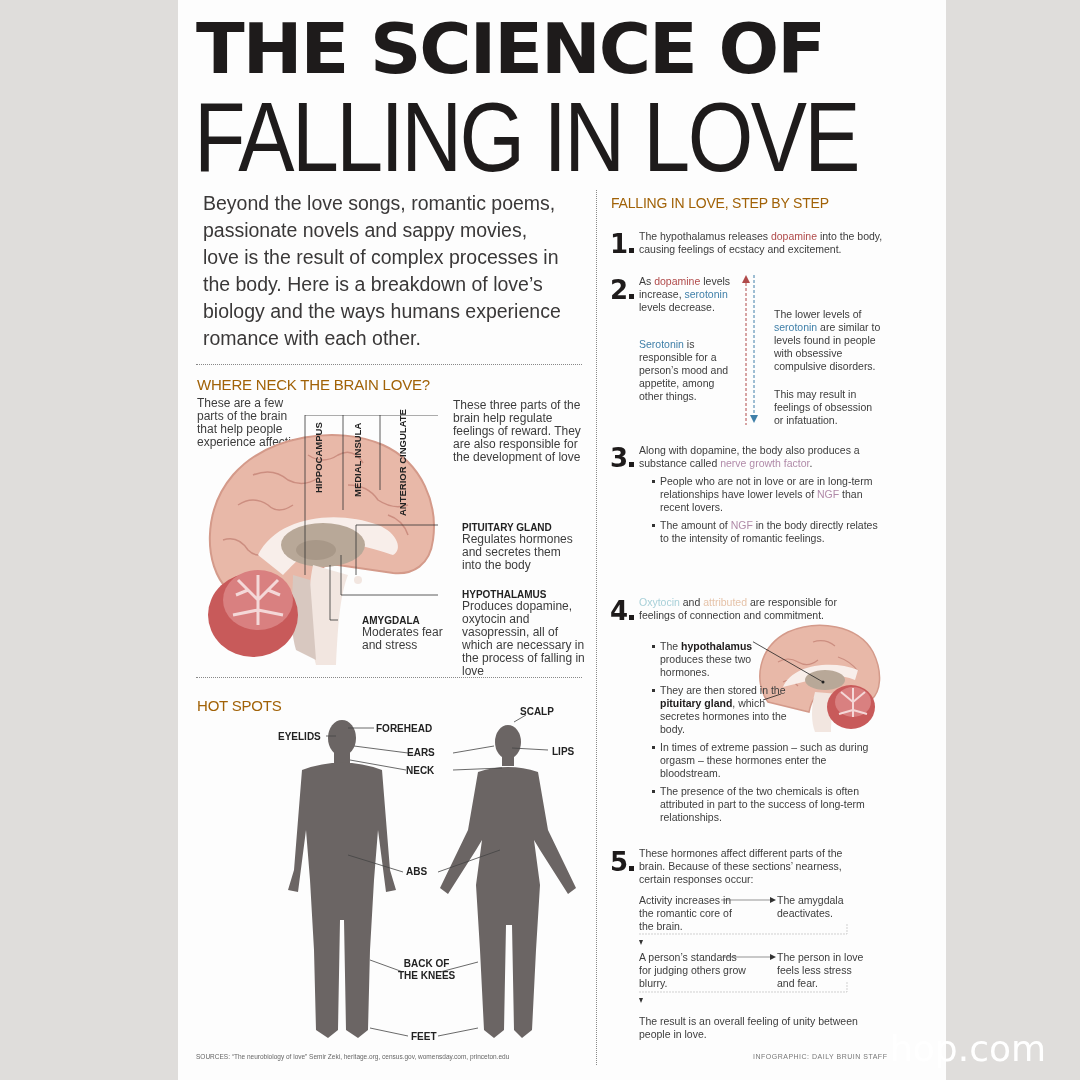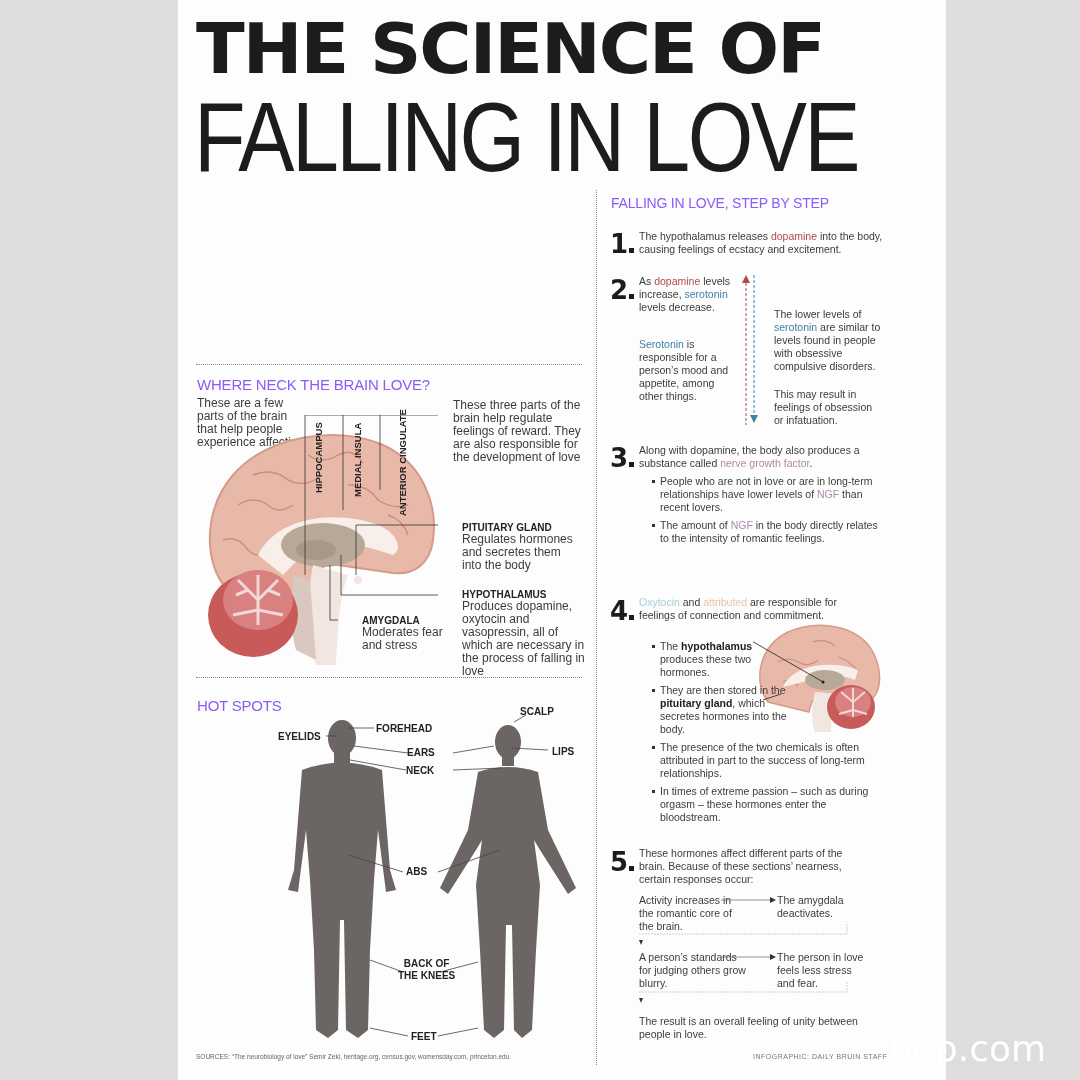--- a/index.html
+++ b/index.html
@@ -9,21 +9,21 @@
   .abs { position: absolute; }
 
   .title1 { left: 18px; top: 14px; font-family: "DejaVu Sans", sans-serif; font-weight: 900; font-size: 70px; letter-spacing: -2px; color: #1e1b1b; line-height: 1; white-space: nowrap; transform: scaleX(1.02); transform-origin: left; }
   .title2 { left: 16px; top: 88px; font-family: "Liberation Sans", sans-serif; font-weight: 400; font-size: 98px; letter-spacing: -3px; color: #1e1b1b; line-height: 1; white-space: nowrap; transform: scaleX(0.86); transform-origin: left; }
 
   .intro { left: 25px; top: 190px; width: 360px; font-size: 19.5px; line-height: 27px; color: #3a3838; }
 
   .vdivider { left: 418px; top: 190px; width: 0; height: 875px; border-left: 1px dotted #888; }
   .hsep { height: 0; border-top: 1px dotted #888; }
 
-  .sec-head { color: #8b5cf6; font-size: 15px; letter-spacing: -0.2px; white-space: nowrap; }
+  .sec-head { color: #a16207; font-size: 15px; letter-spacing: -0.2px; white-space: nowrap; }
   .small { font-size: 12px; line-height: 13px; color: #3c3c3c; }
   .lbl { font-weight: 700; font-size: 10px; color: #222; white-space: nowrap; }
   .vlbl { font-weight: 700; font-size: 9.5px; color: #222; white-space: nowrap; transform: rotate(-90deg); transform-origin: left top; }
 
   .step-num { font-family: "DejaVu Sans", sans-serif; font-weight: 900; font-size: 26px; color: #1e1b1b; line-height: 1; }
   .step-num .dot { display:inline-block; width:5px; height:5px; background:#1e1b1b; margin-left:1px; }
   .step-text { font-size: 10.5px; line-height: 13px; color: #3c3c3c; }
   .bullets { list-style: none; }
   .bullets li { position: relative; padding-left: 8px; margin-bottom: 5px; font-size: 10.5px; line-height: 13px; color: #3c3c3c; }
   .bullets li::before { content: ""; position: absolute; left: 0; top: 5px; width: 3px; height: 3px; background: #333; }
@@ -37,20 +37,21 @@
   .credit { left: 575px; top: 1053px; font-size: 7px; color: #777; white-space: nowrap; letter-spacing: 0.5px; }
 </style>
 </head>
 <body>
 
 <div class="page">
 
   <div class="abs title1">THE SCIENCE OF</div>
   <div class="abs title2">FALLING IN LOVE</div>
 
+  <div class="abs intro">Beyond the love songs, romantic poems, passionate novels and sappy movies, love is the result of complex processes in the body. Here is a breakdown of love’s biology and the ways humans experience romance with each other.</div>
 
   <div class="abs vdivider"></div>
   <div class="abs hsep" style="left:18px; top:364px; width:386px;"></div>
   <div class="abs hsep" style="left:18px; top:677px; width:386px;"></div>
 
   <div class="abs sec-head" style="left:19px; top:376px;">WHERE NECK THE BRAIN LOVE?</div>
   <div class="abs small" style="left:19px; top:397px; width:112px;">These are a few parts of the brain that help people experience affection.</div>
   <div class="abs small" style="left:275px; top:399px; width:130px;">These three parts of the brain help regulate feelings of reward. They are also responsible for the development of love</div>
 
   <svg class="abs" style="left:20px; top:415px;" width="240" height="255" viewBox="0 0 240 255">
@@ -182,22 +183,22 @@
     <ellipse cx="100" cy="80" rx="18" ry="15" fill="#d98080"></ellipse>
     <path d="M100,66 L100,95 M100,80 L88,70 M100,80 L112,70 M100,88 L86,92 M100,88 L114,92" stroke="#f4d8d8" stroke-width="2" fill="none"></path>
     <path d="M-10,14 L70,60" stroke="#222" stroke-width="0.8"></path>
     <circle cx="70" cy="60" r="1.5" fill="#222"></circle>
     <path d="M10,78 L28,72" stroke="#222" stroke-width="0.8"></path>
   </svg>
 
   <ul class="abs bullets" style="left:474px; top:640px; width:230px;">
     <li style="width:108px;"><span>The </span><b>hypothalamus</b><span> produces these two hormones.</span></li>
     <li style="width:140px;"><span>They are then stored in the </span><b>pituitary gland</b><span>, which secretes hormones into the body.</span></li>
+    <li><span>In times of extreme passion – such as during orgasm – these hormones enter the bloodstream.</span></li>
     <li><span>The presence of the two chemicals is often attributed in part to the success of long-term relationships.</span></li>
-    <li><span>In times of extreme passion – such as during orgasm – these hormones enter the bloodstream.</span></li>
   </ul>
 
   <div class="abs step-num" style="left:432px; top:849px;"><span>5</span><span class="dot"></span></div>
   <div class="abs step-text" style="left:461px; top:847px; width:222px;">These hormones affect different parts of the brain. Because of these sections’ nearness, certain responses occur:</div>
 
   <div class="abs step-text" style="left:461px; top:894px; width:105px;">Activity increases in the romantic core of the brain.</div>
   <div class="abs step-text" style="left:599px; top:894px; width:80px;">The amygdala deactivates.</div>
   <div class="abs step-text" style="left:461px; top:951px; width:108px;">A person’s standards for judging others grow blurry.</div>
   <div class="abs step-text" style="left:599px; top:951px; width:95px;">The person in love feels less stress and fear.</div>
   <div class="abs step-text" style="left:461px; top:1015px; width:240px;">The result is an overall feeling of unity between people in love.</div>

